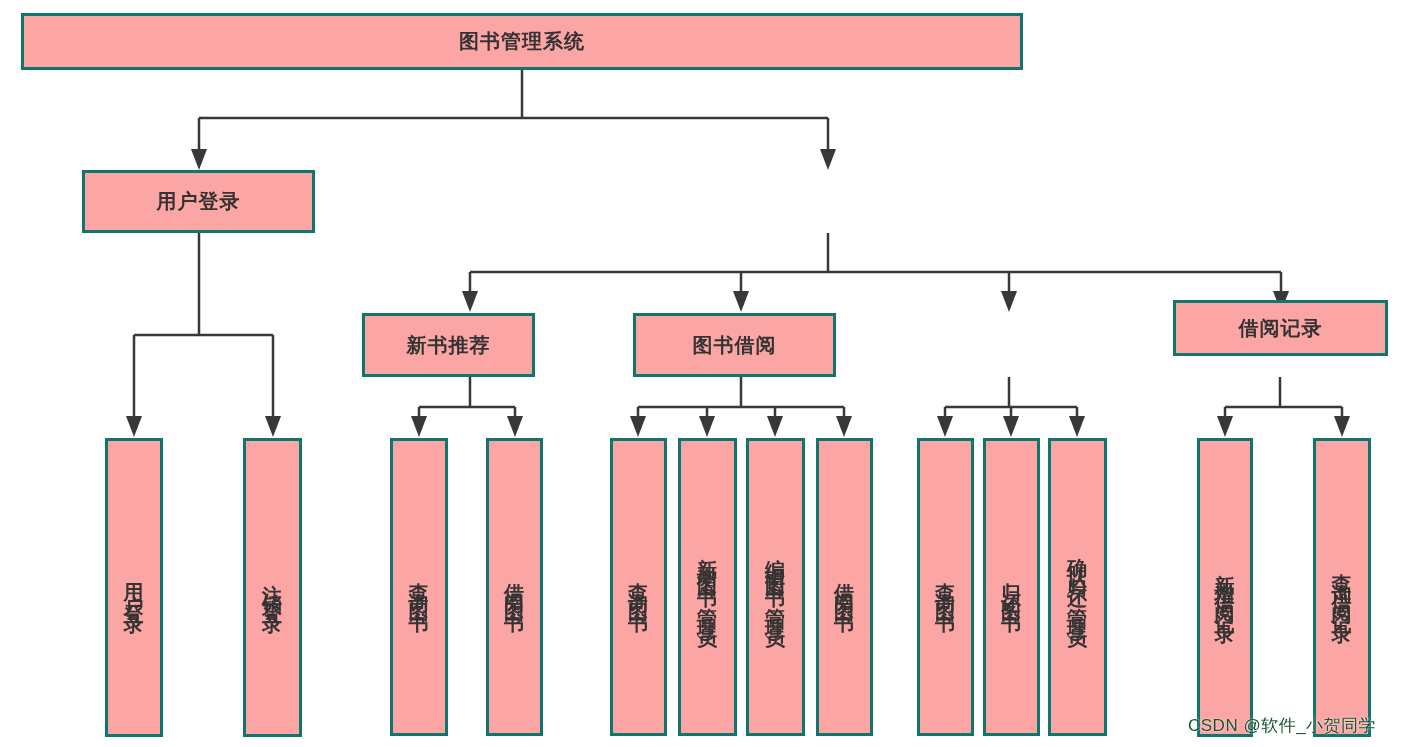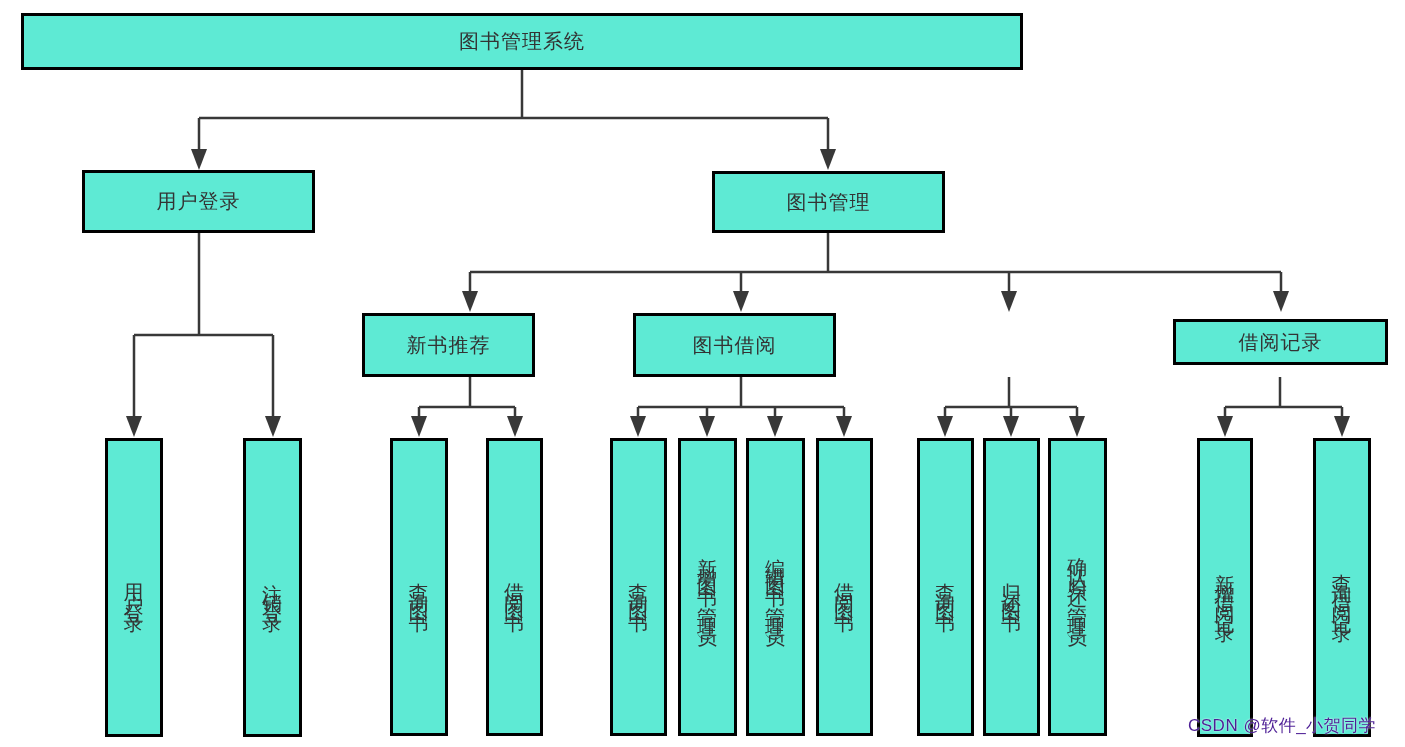--- a/index.html
+++ b/index.html
@@ -3,32 +3,32 @@
 <meta charset="utf-8">
 <style>
   html,body{margin:0;padding:0;background:#ffffff;}
   body{
     width:1405px;height:747px;position:relative;overflow:hidden;
     font-family:"Liberation Sans","DejaVu Sans",sans-serif;
   }
   .diagram{position:absolute;inset:0;}
   .connectors{position:absolute;left:0;top:0;}
   .node{
-    position:absolute;box-sizing:border-box;background:#5eead4;
-    border:3px solid #000000;color:#333333;
+    position:absolute;box-sizing:border-box;background:#fca5a5;
+    border:3px solid #0f766e;color:#333333;
     display:flex;align-items:center;justify-content:center;
-    font-size:20px;letter-spacing:1px;white-space:nowrap;
+    font-size:20px;letter-spacing:1px;white-space:nowrap;font-weight:bold;
   }
   .node.leaf{
     writing-mode:vertical-rl;text-orientation:mixed;
     letter-spacing:10px;line-height:1;
   }
   .watermark{
     position:absolute;left:1188px;top:714px;width:210px;
-    font-size:17px;letter-spacing:0.5px;color:#4c1d95;
+    font-size:17px;letter-spacing:0.5px;color:#14532d;
     text-shadow:0 0 2px #ffffff;white-space:nowrap;
   }
 </style>
 </head>
 <body>
 
 <div class="diagram">
 
   <svg class="connectors" width="1405" height="747" viewBox="0 0 1405 747">
     <g stroke="#383838" stroke-width="2.5" fill="none">
@@ -70,31 +70,28 @@
     </g>
   </svg>
 
   <div class="node" style="left:21px;top:13px;width:1002px;height:57px;">
     <span>图书管理系统</span>
   </div>
 
   <div class="node" style="left:82px;top:170px;width:233px;height:63px;">
     <span>用户登录</span>
   </div>
-  <div class="node" style="left:712px;top:171px;width:233px;height:62px;">
-    <span>图书管理</span>
-  </div>
 
   <div class="node" style="left:362px;top:313px;width:173px;height:64px;">
     <span>新书推荐</span>
   </div>
   <div class="node" style="left:633px;top:313px;width:203px;height:64px;">
     <span>图书借阅</span>
   </div>
-  <div class="node" style="left:1173px;top:319px;width:215px;height:46px;">
+  <div class="node" style="left:1173px;top:300px;width:215px;height:56px;">
     <span>借阅记录</span>
   </div>
 
   <div class="node leaf" style="left:105px;top:438px;width:58px;height:299px;">
     <span>用户登录</span>
   </div>
   <div class="node leaf" style="left:243px;top:438px;width:59px;height:299px;">
     <span>注销登录</span>
   </div>
   <div class="node leaf" style="left:390px;top:438px;width:58px;height:298px;">

